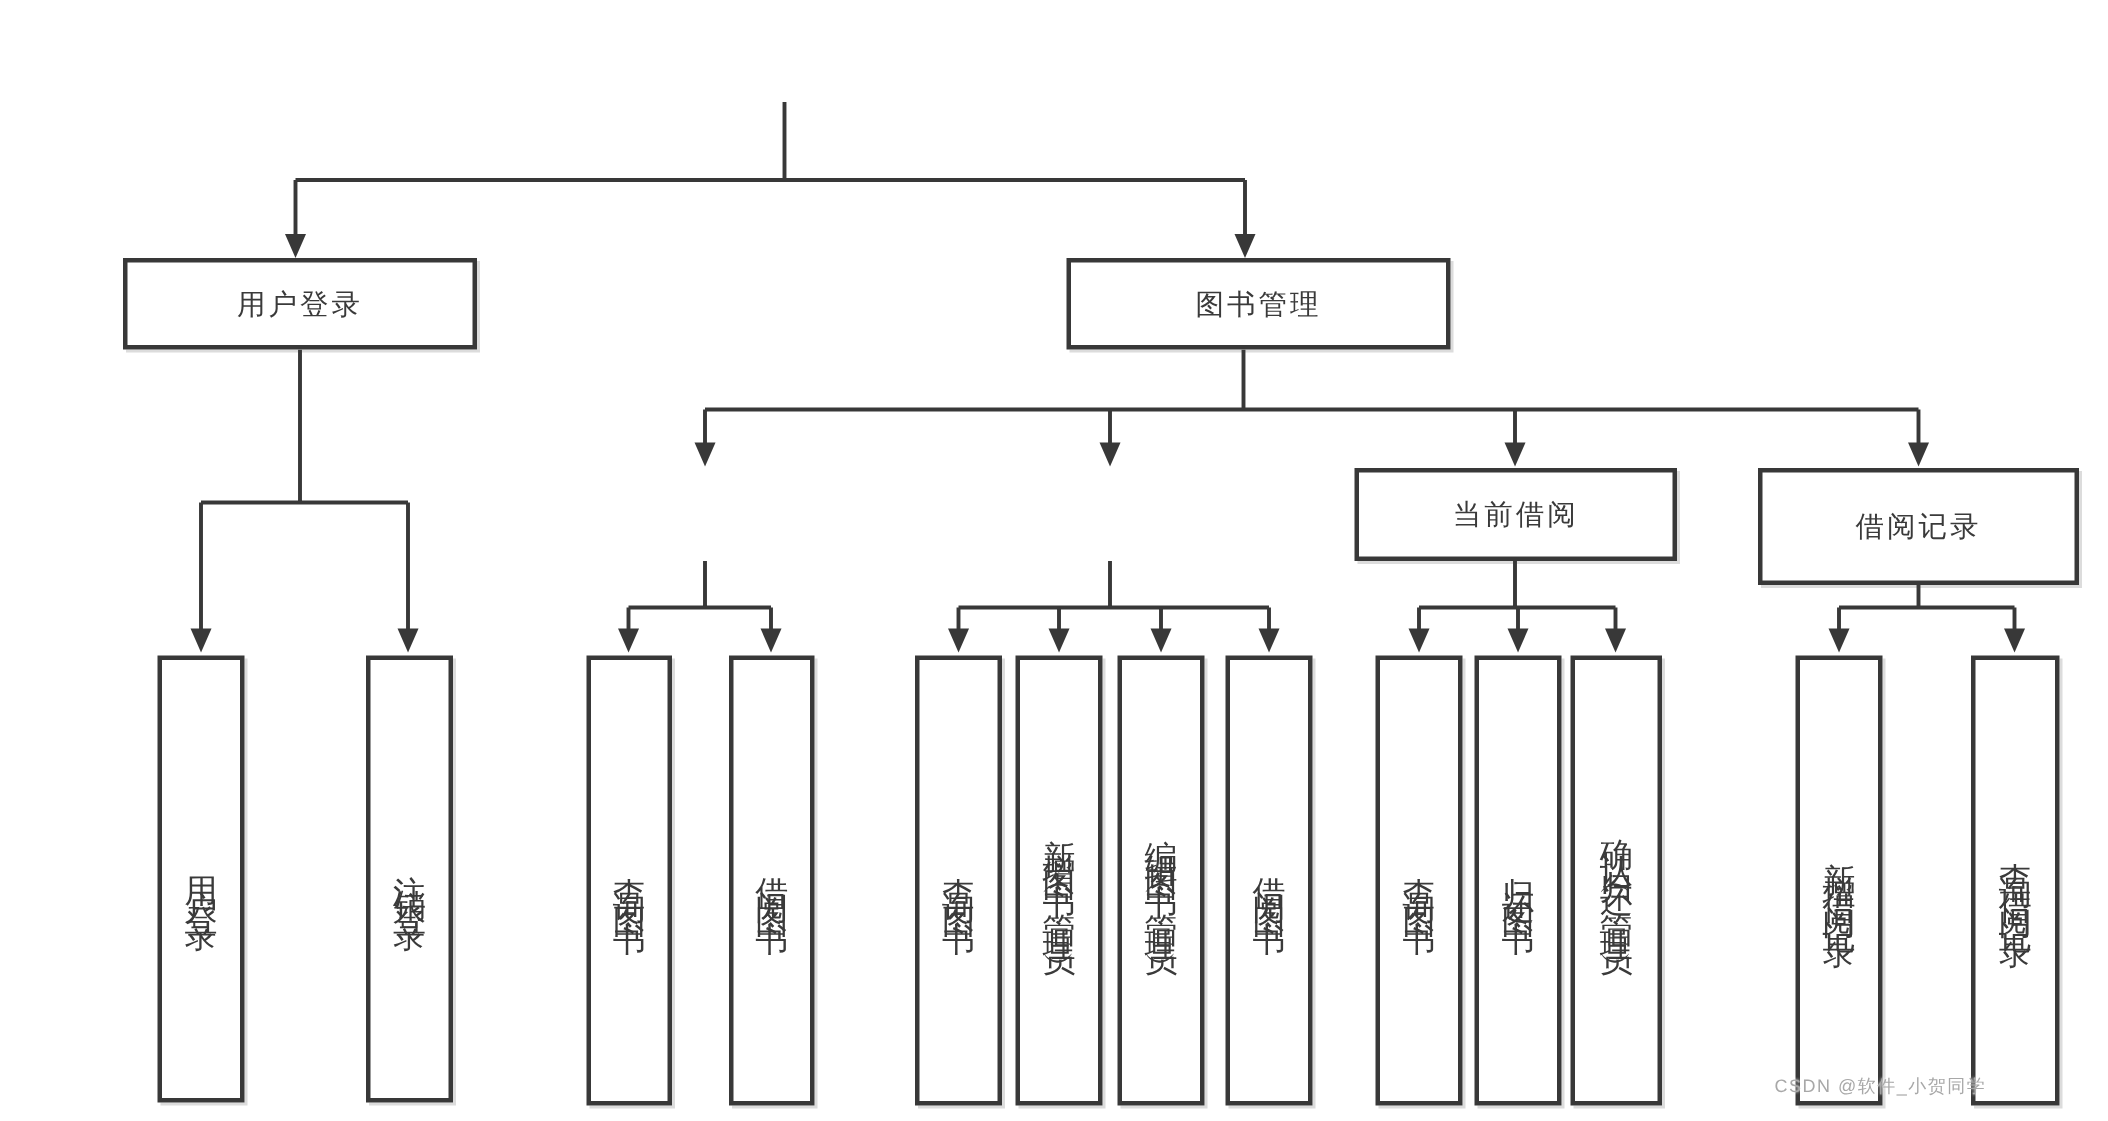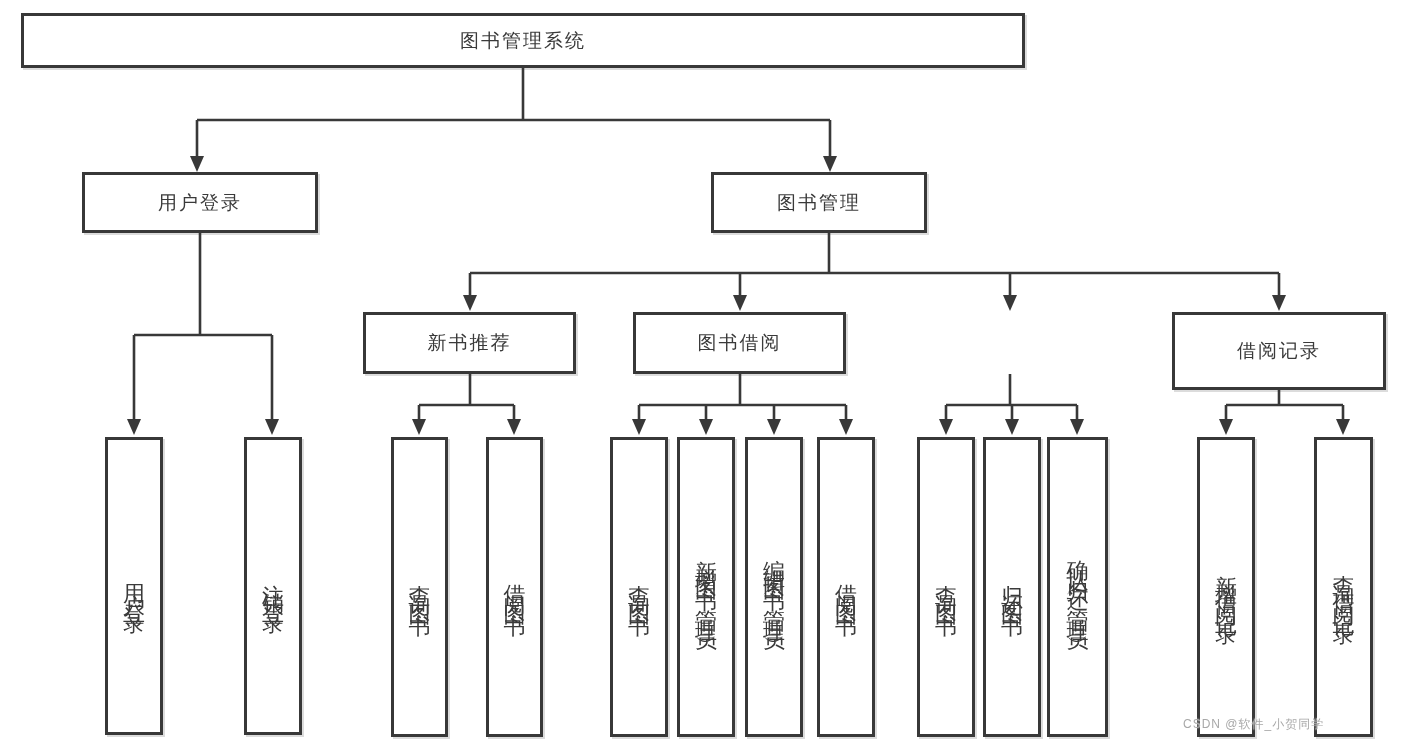--- a/index.html
+++ b/index.html
@@ -41,21 +41,21 @@
   .node.v .lbl {
     writing-mode: vertical-rl;
     font-size: 22px;
     letter-spacing: 10px;
     line-height: 1;
     white-space: nowrap;
   }
   
   .n-root      { left: 21px;   top: 13px;  width: 1004px; height: 55px; }
   .n-l2-user   { left: 82px;   top: 172px; width: 236px;  height: 61px; }
-  .n-l2-book   { left: 711px;  top: 172px; width: 216px;  height: 61px; }
+  .n-l2-book   { left: 711px;  top: 172px; width: 256px;  height: 61px; }
   .n-l3-rec    { left: 363px;  top: 312px; width: 213px;  height: 62px; }
   .n-l3-borrow { left: 633px;  top: 312px; width: 213px;  height: 62px; }
   .n-l3-cur    { left: 903px;  top: 312px; width: 215px;  height: 62px; }
   .n-l3-log    { left: 1172px; top: 312px; width: 214px;  height: 78px; }
   .n-leaf-login  { left: 105px;  top: 437px; width: 58px; height: 298px; }
   .n-leaf-logout { left: 244px;  top: 437px; width: 58px; height: 298px; }
   .n-leaf-q1     { left: 391px;  top: 437px; width: 57px; height: 300px; }
   .n-leaf-b1     { left: 486px;  top: 437px; width: 57px; height: 300px; }
   .n-leaf-q2     { left: 610px;  top: 437px; width: 58px; height: 300px; }
   .n-leaf-add    { left: 677px;  top: 437px; width: 58px; height: 300px; }
@@ -116,36 +116,30 @@
       <polygon points="774,435 767,419 781,419"></polygon>
       <polygon points="846,435 839,419 853,419"></polygon>
       <polygon points="946,435 939,419 953,419"></polygon>
       <polygon points="1012,435 1005,419 1019,419"></polygon>
       <polygon points="1077,435 1070,419 1084,419"></polygon>
       <polygon points="1226,435 1219,419 1233,419"></polygon>
       <polygon points="1343,435 1336,419 1350,419"></polygon>
     </g>
   </svg>
 
-  <div class="node h n-root">
-    <span class="lbl">图书管理系统</span>
-  </div>
 
   <div class="node h n-l2-user">
     <span class="lbl">用户登录</span>
   </div>
   <div class="node h n-l2-book">
     <span class="lbl">图书管理</span>
   </div>
 
-  <div class="node h n-l3-rec">
-    <span class="lbl">新书推荐</span>
-  </div>
-  <div class="node h n-l3-borrow">
-    <span class="lbl">图书借阅</span>
+  <div class="node h n-l3-cur">
+    <span class="lbl">当前借阅</span>
   </div>
   <div class="node h n-l3-log">
     <span class="lbl">借阅记录</span>
   </div>
 
   <div class="node v n-leaf-login">
     <span class="lbl">用户登录</span>
   </div>
   <div class="node v n-leaf-logout">
     <span class="lbl">注销登录</span>

